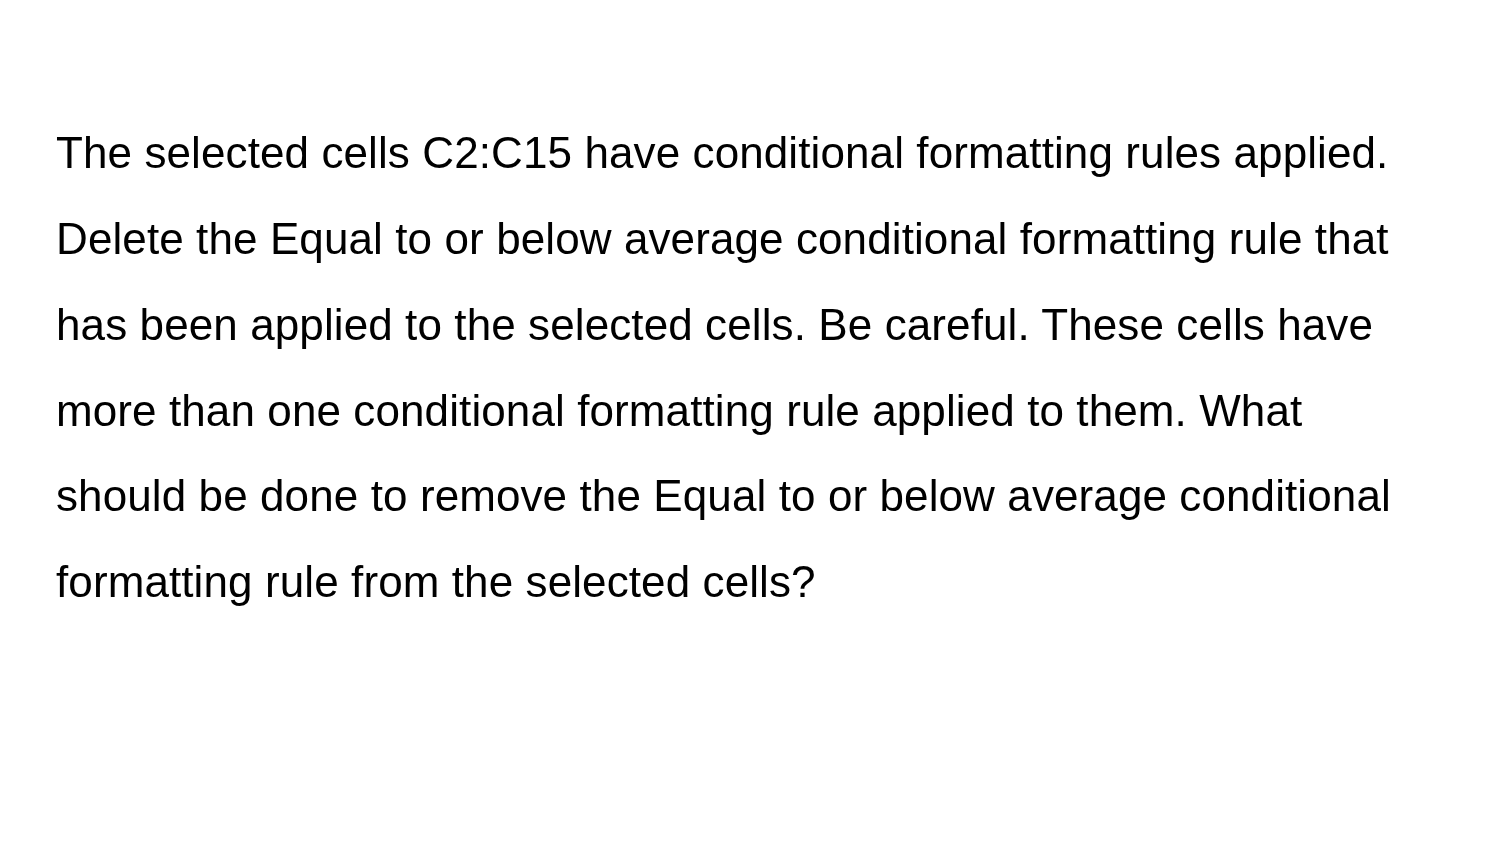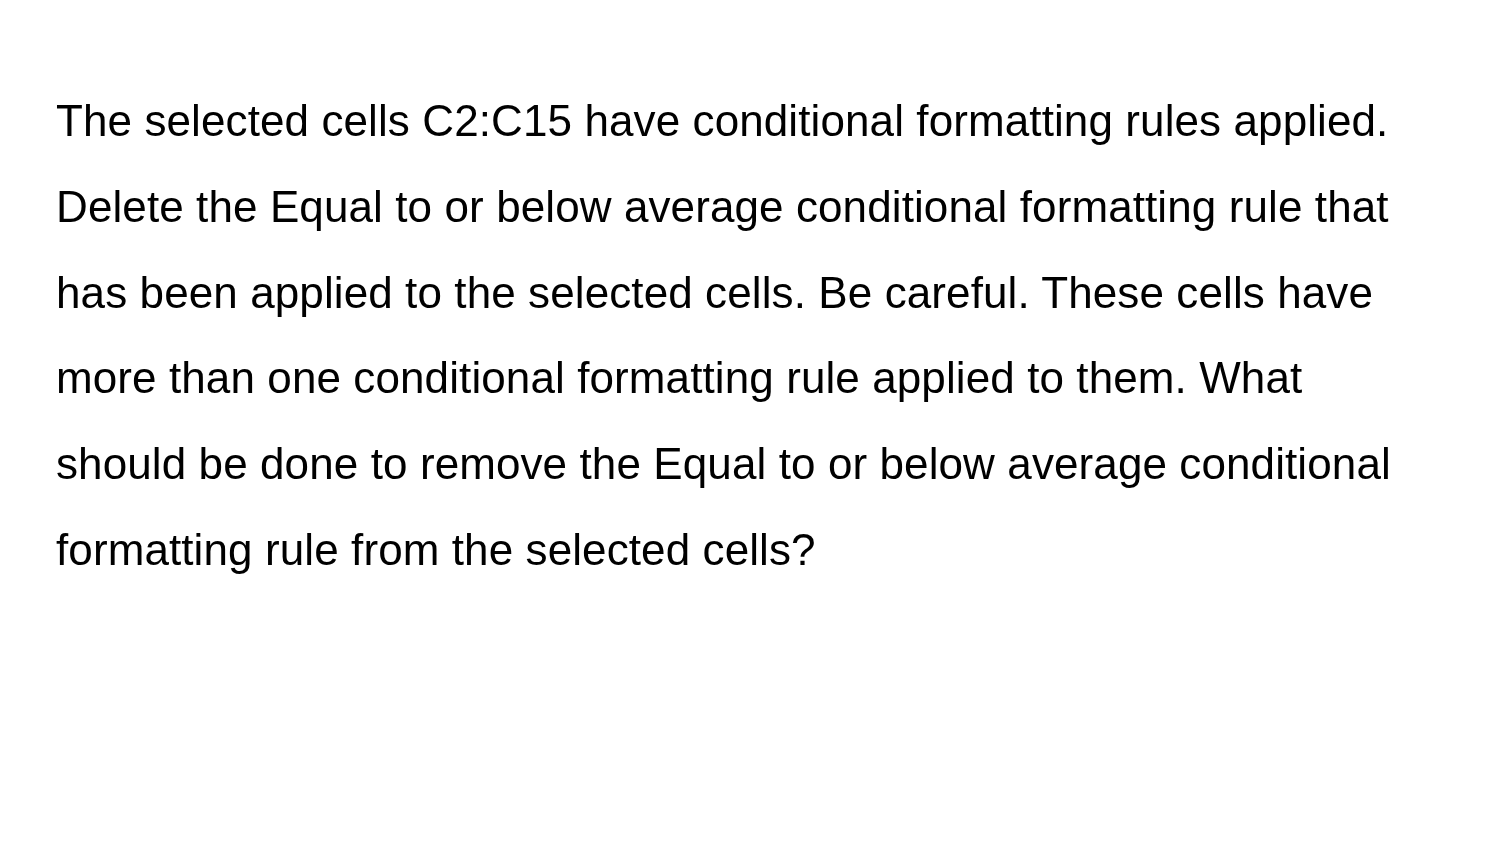--- a/index.html
+++ b/index.html
@@ -3,21 +3,21 @@
 <meta charset="utf-8">
 <style>
   * { margin: 0; padding: 0; box-sizing: border-box; }
   html, body { width: 1500px; height: 864px; background: #ffffff; overflow: hidden; }
   body { font-family: -apple-system, BlinkMacSystemFont, "Segoe UI", Helvetica, Arial, sans-serif; }
   .page {
     width: 1500px;
     height: 664px;
     padding: 78px 56px 39px 56px;
     display: flex;
-    align-items: flex-start;
+    align-items: flex-end;
   }
   .question-text {
     font-size: 44px;
     line-height: 1.95;
     color: #000000;
     font-weight: 400;
     letter-spacing: 0.1px;
     max-width: 1400px;
   }
 </style>

